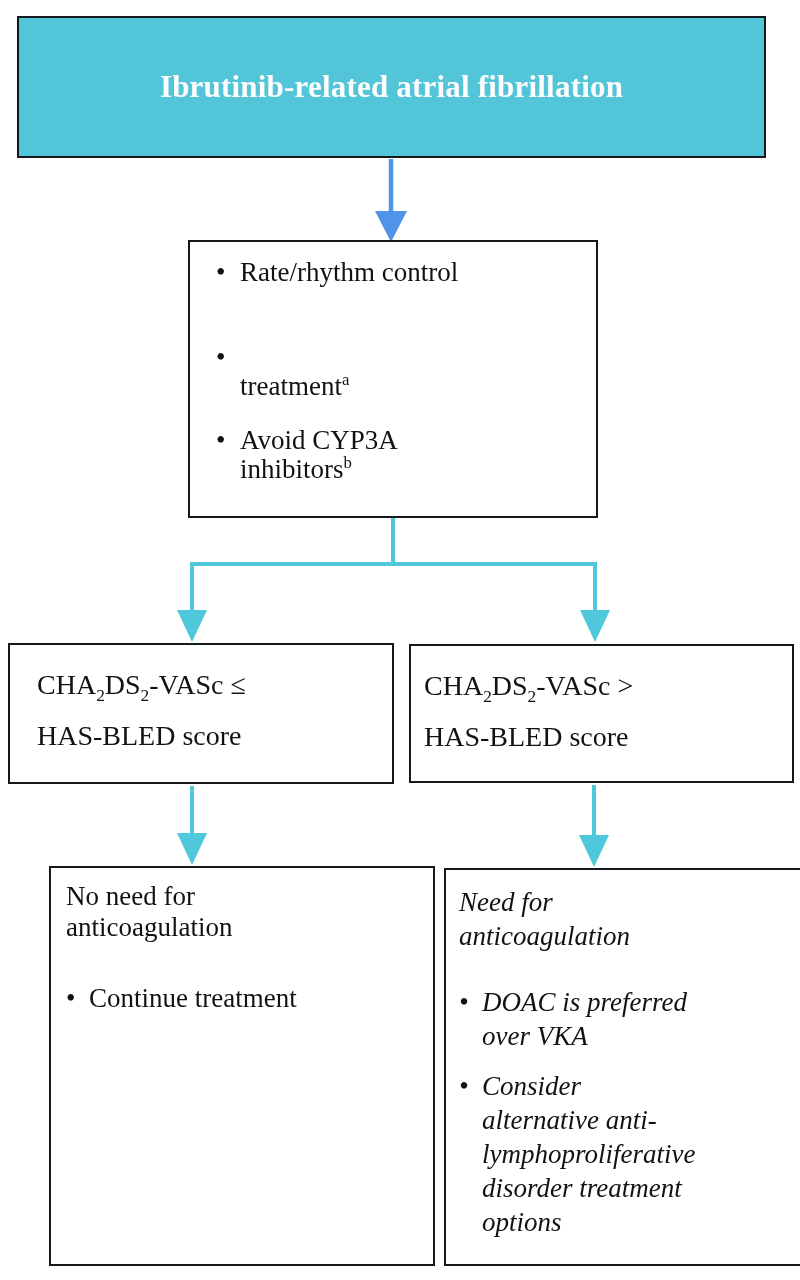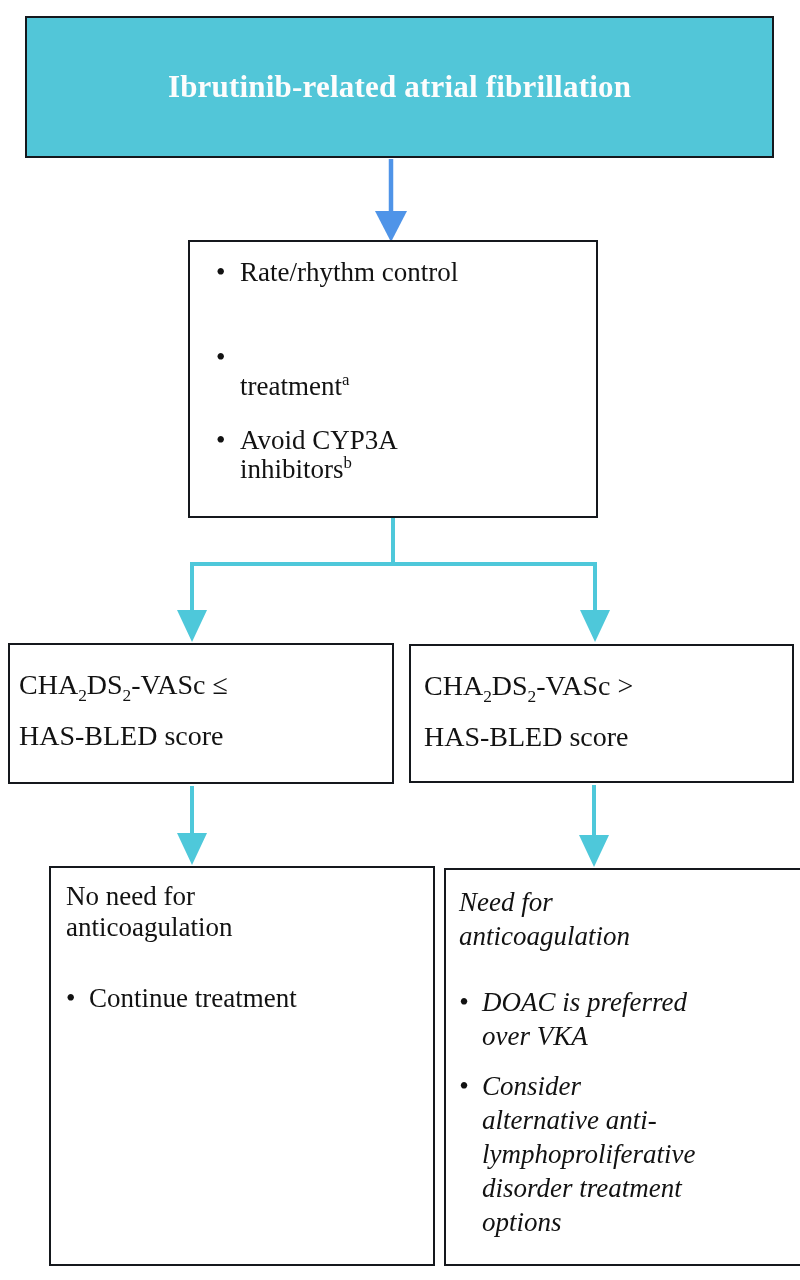--- a/index.html
+++ b/index.html
@@ -1,32 +1,32 @@
 <!DOCTYPE html>
 <html><head>
 <meta charset="utf-8">
 <style>
   html,body{margin:0;padding:0;background:#ffffff;}
   #stage{position:relative;width:800px;height:1280px;background:#ffffff;overflow:hidden;
          font-family:"Liberation Serif","DejaVu Serif",serif;color:#121212;}
   .box{position:absolute;border:2px solid #15181d;background:#ffffff;box-sizing:border-box;}
-  #title-box{left:25px;top:16px;width:749px;height:142px;background:#52c6d8;
+  #title-box{left:17px;top:16px;width:749px;height:142px;background:#52c6d8;
              display:flex;align-items:center;justify-content:center;}
   #title-box .title-text{color:#fdfdfd;font-weight:bold;font-size:31px;letter-spacing:0.2px;text-align:center;}
   #management-box{left:188px;top:240px;width:410px;height:278px;padding:16px 10px 0 26px;
                   font-size:27px;line-height:29px;}
   .bullet-item{display:flex;align-items:flex-start;}
   .bullet-glyph{flex:0 0 24px;}
   .bullet-body{flex:1;}
   #management-box .item-1{margin-bottom:56px;}
   #management-box .item-2{margin-bottom:25px;}
   sup{font-size:0.62em;line-height:0;}
   sub{font-size:0.62em;line-height:0;}
   .decision{font-size:28px;line-height:51px;padding-top:14px;}
-  #decision-left{left:8px;top:643px;width:386px;height:141px;padding-left:9px;}
+  #decision-left{left:8px;top:643px;width:386px;height:141px;padding-left:27px;}
   #decision-right{left:403px;top:644px;width:385px;height:139px;padding-left:13px;margin-left:6px;}
   .outcome{font-size:27px;margin-left:41px;}
   #outcome-left{left:8px;top:866px;width:386px;height:400px;padding:13px 12px 0 15px;line-height:31px;}
   #outcome-left .outcome-items{margin-top:40px;}
   #outcome-right{left:403px;top:868px;width:385px;height:398px;padding:15px 8px 0 13px;line-height:34px;font-style:italic;}
   #outcome-right .bullet-item{margin-top:32px;}
   #outcome-right .bullet-item + .bullet-item{margin-top:16px;}
   #outcome-right .bullet-glyph, #outcome-left .bullet-glyph{flex:0 0 23px;}
   #connectors{position:absolute;left:0;top:0;width:800px;height:1280px;pointer-events:none;}
 </style>

